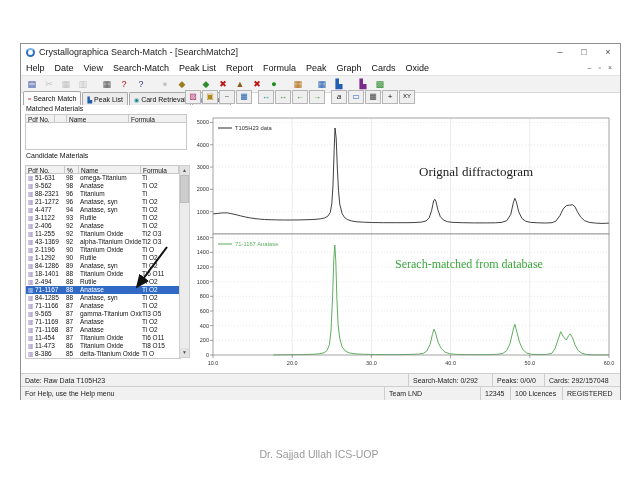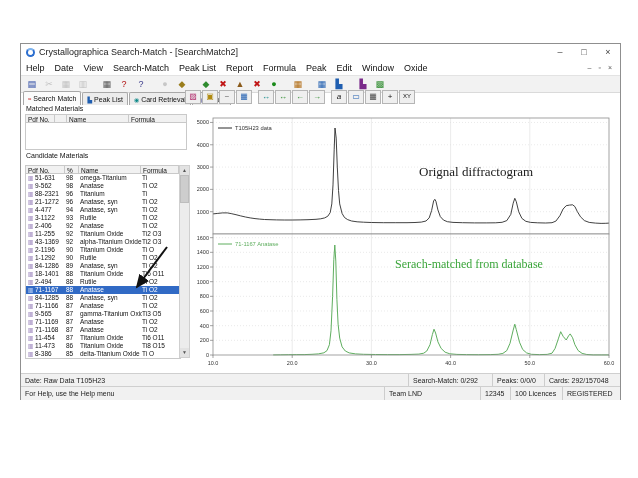--- a/index.html
+++ b/index.html
@@ -87,22 +87,22 @@
     <div class="menubar">
 
       <span class="menu-item">Help</span>
         <span class="menu-item">Date</span>
         <span class="menu-item">View</span>
         <span class="menu-item">Search-Match</span>
         <span class="menu-item">Peak List</span>
         <span class="menu-item">Report</span>
         <span class="menu-item">Formula</span>
         <span class="menu-item">Peak</span>
-        <span class="menu-item">Edit</span>
-        <span class="menu-item">Window</span>
+        <span class="menu-item">Graph</span>
+        <span class="menu-item">Cards</span>
         <span class="menu-item">Oxide</span>
         <div class="mdi">
         <span>–</span>
         <span>▫</span>
         <span>×</span>
       </div>
     </div>
 
     <div class="toolbar">
         <div class="tbtn" style="color: rgb(31, 62, 158);">▤</div>
@@ -457,13 +457,14 @@
 
   <svg class="arrow-ov">
     <defs>
       <marker id="ah" markerWidth="8" markerHeight="8" refX="6" refY="3" orient="auto">
         <path d="M0,0 L7,3 L0,6 z" fill="#111"></path>
       </marker>
     </defs>
     <line x1="167" y1="247" x2="137" y2="287" stroke="#111" stroke-width="2" marker-end="url(#ah)"></line>
   </svg>
 
+  <div class="caption">Dr. Sajjad Ullah ICS-UOP</div>
 </div>
 
 </body></html>

